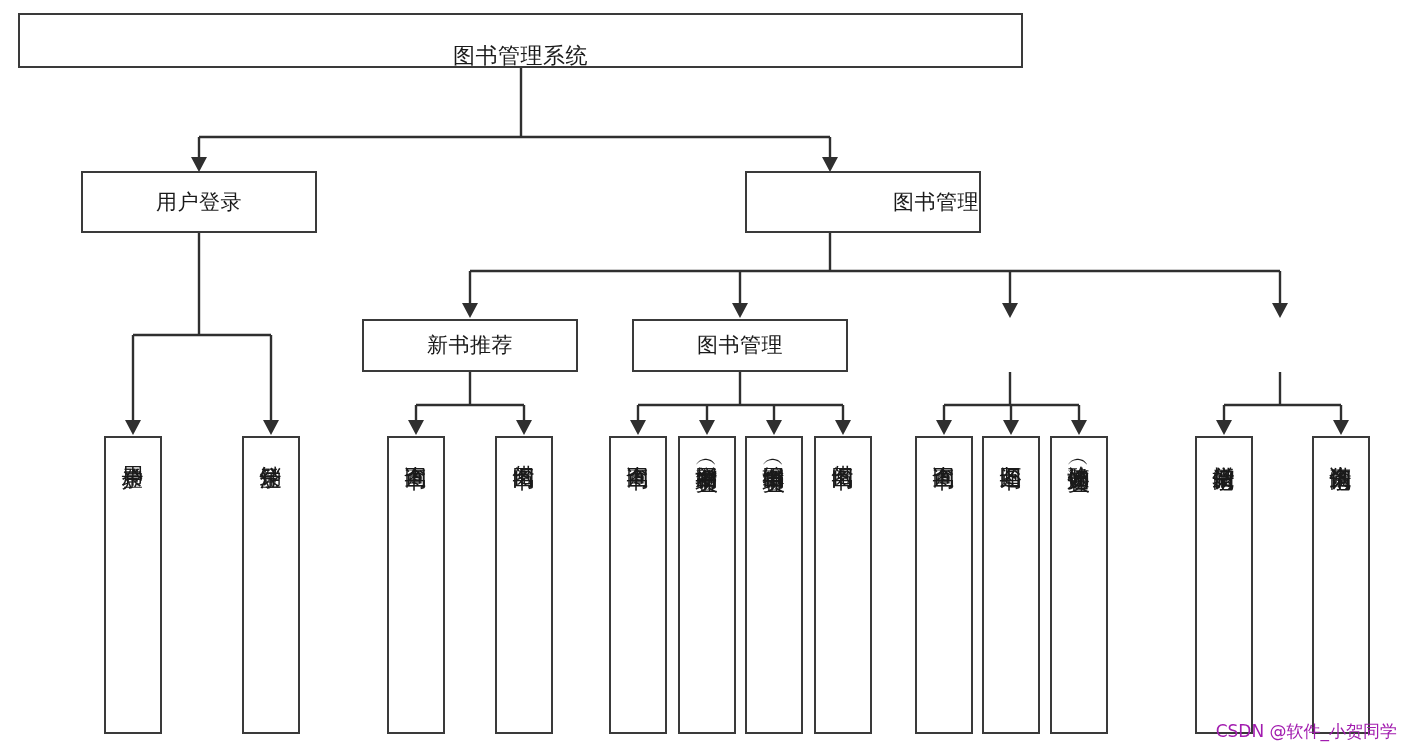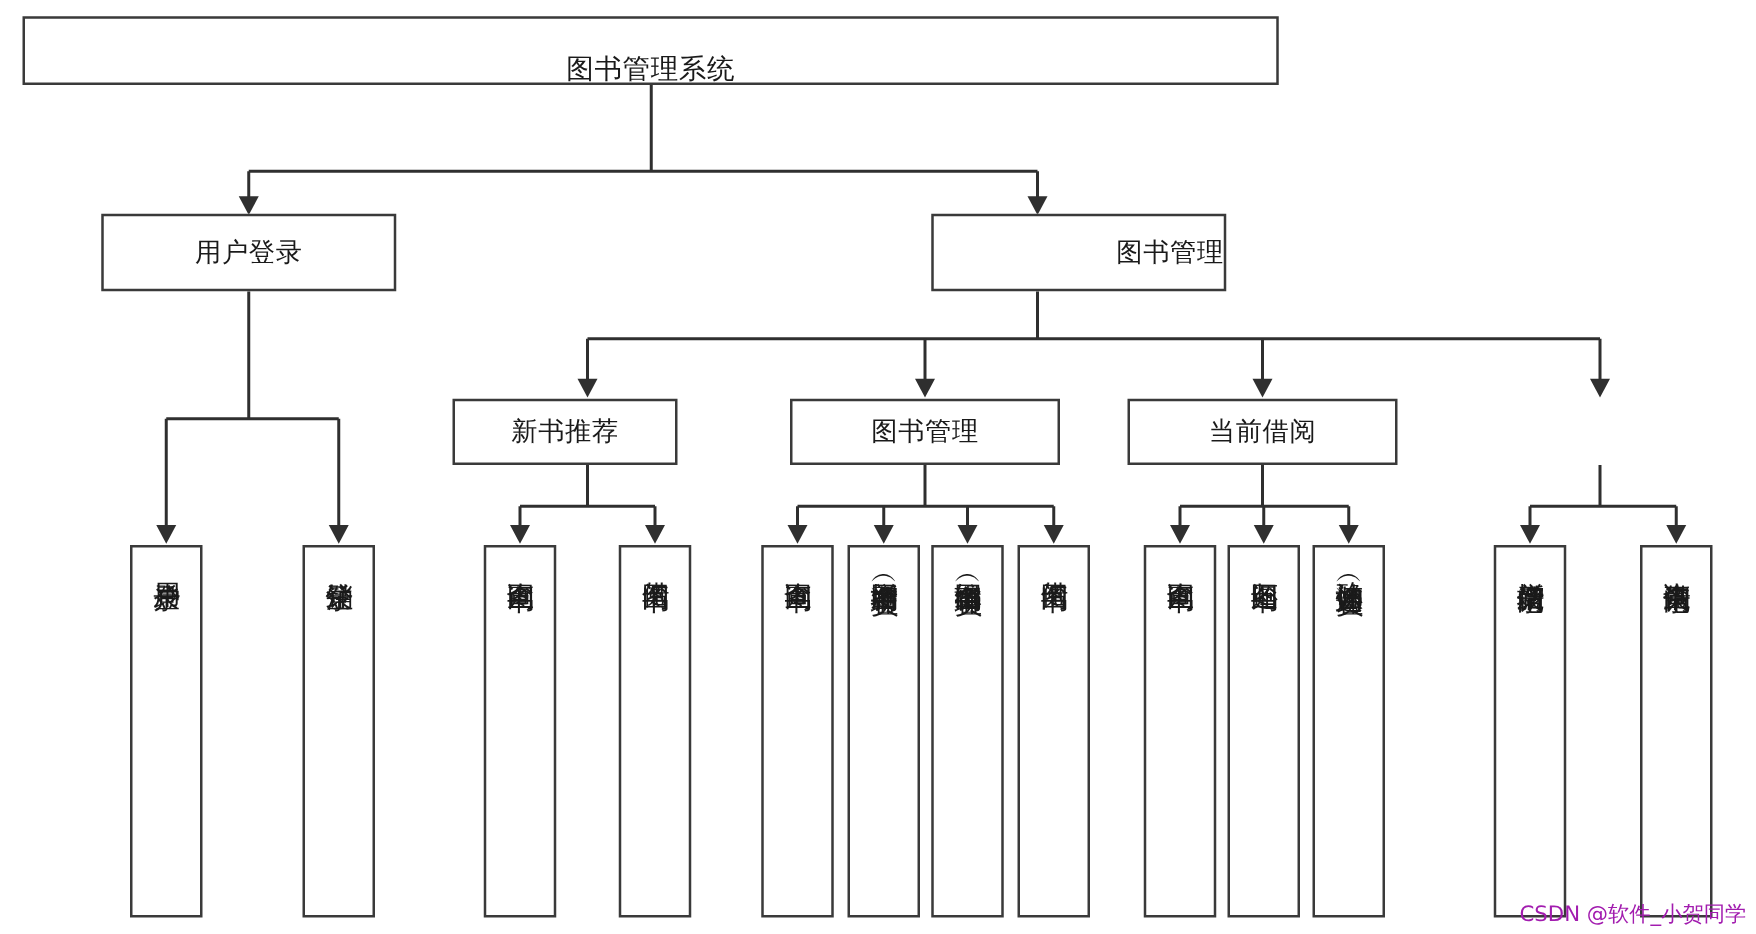--- a/index.html
+++ b/index.html
@@ -165,31 +165,28 @@
   </div>
 
   <div class="node horiz" style="left:81px; top:171px; width:236px; height:62px;">
     <span class="node-label">用户登录</span>
   </div>
 
   <div class="node horiz" style="left:745px; top:171px; width:236px; height:62px;justify-content:flex-end;">
     <span class="node-label">图书管理</span>
   </div>
 
-  <div class="node horiz" style="left:362px; top:319px; width:180px; height:53px;">
+  <div class="node horiz" style="left:362px; top:319px; width:216px; height:53px;">
     <span class="node-label">新书推荐</span>
   </div>
 
   <div class="node horiz" style="left:632px; top:319px; width:216px; height:53px;">
     <span class="node-label">图书管理</span>
   </div>
 
-  <div class="node horiz" style="left:902px; top:319px; width:216px; height:53px;">
-    <span class="node-label">当前借阅</span>
-  </div>
 
 
   <div class="node vert" style="left:104px; top:436px; width:58px; height:298px;">
     <span class="node-label">用户登录</span>
   </div>
 
   <div class="node vert" style="left:242px; top:436px; width:58px; height:298px;">
     <span class="node-label">注销登录</span>
   </div>
 

